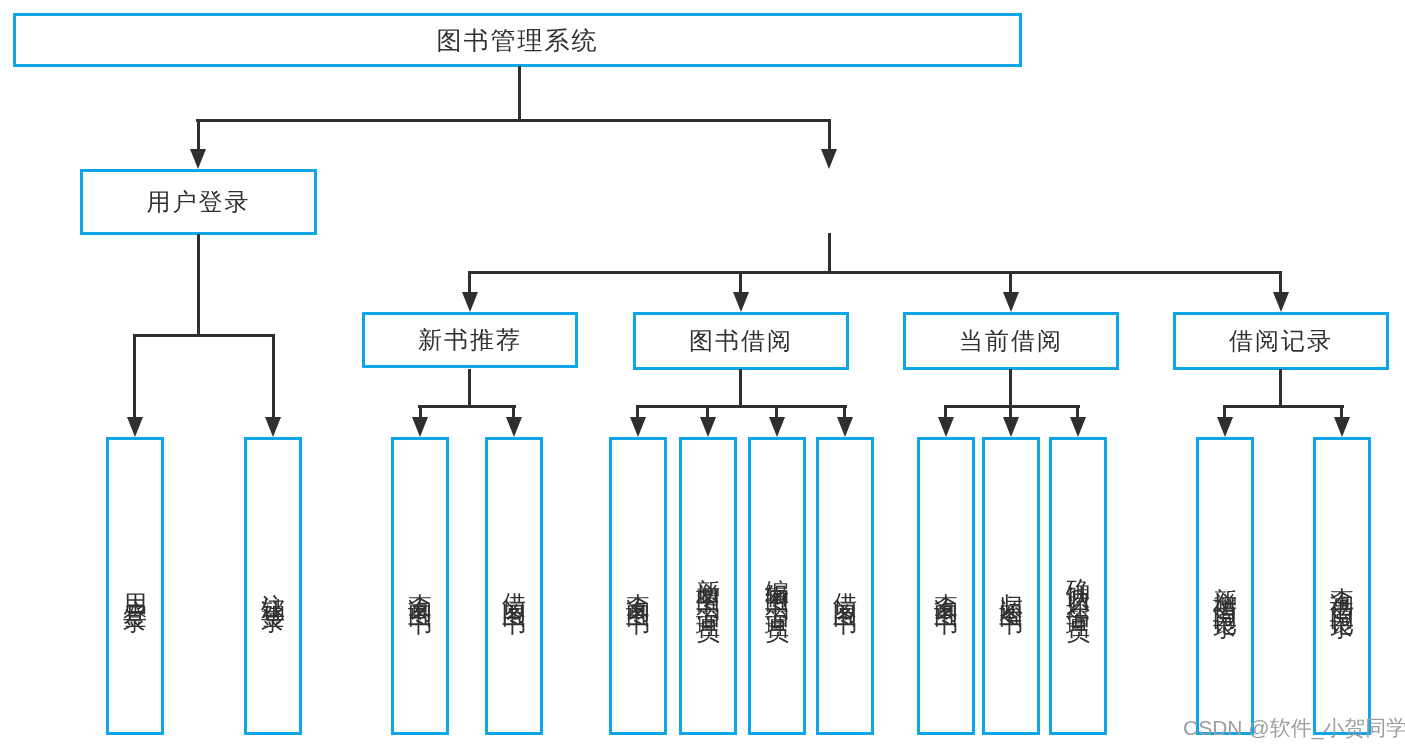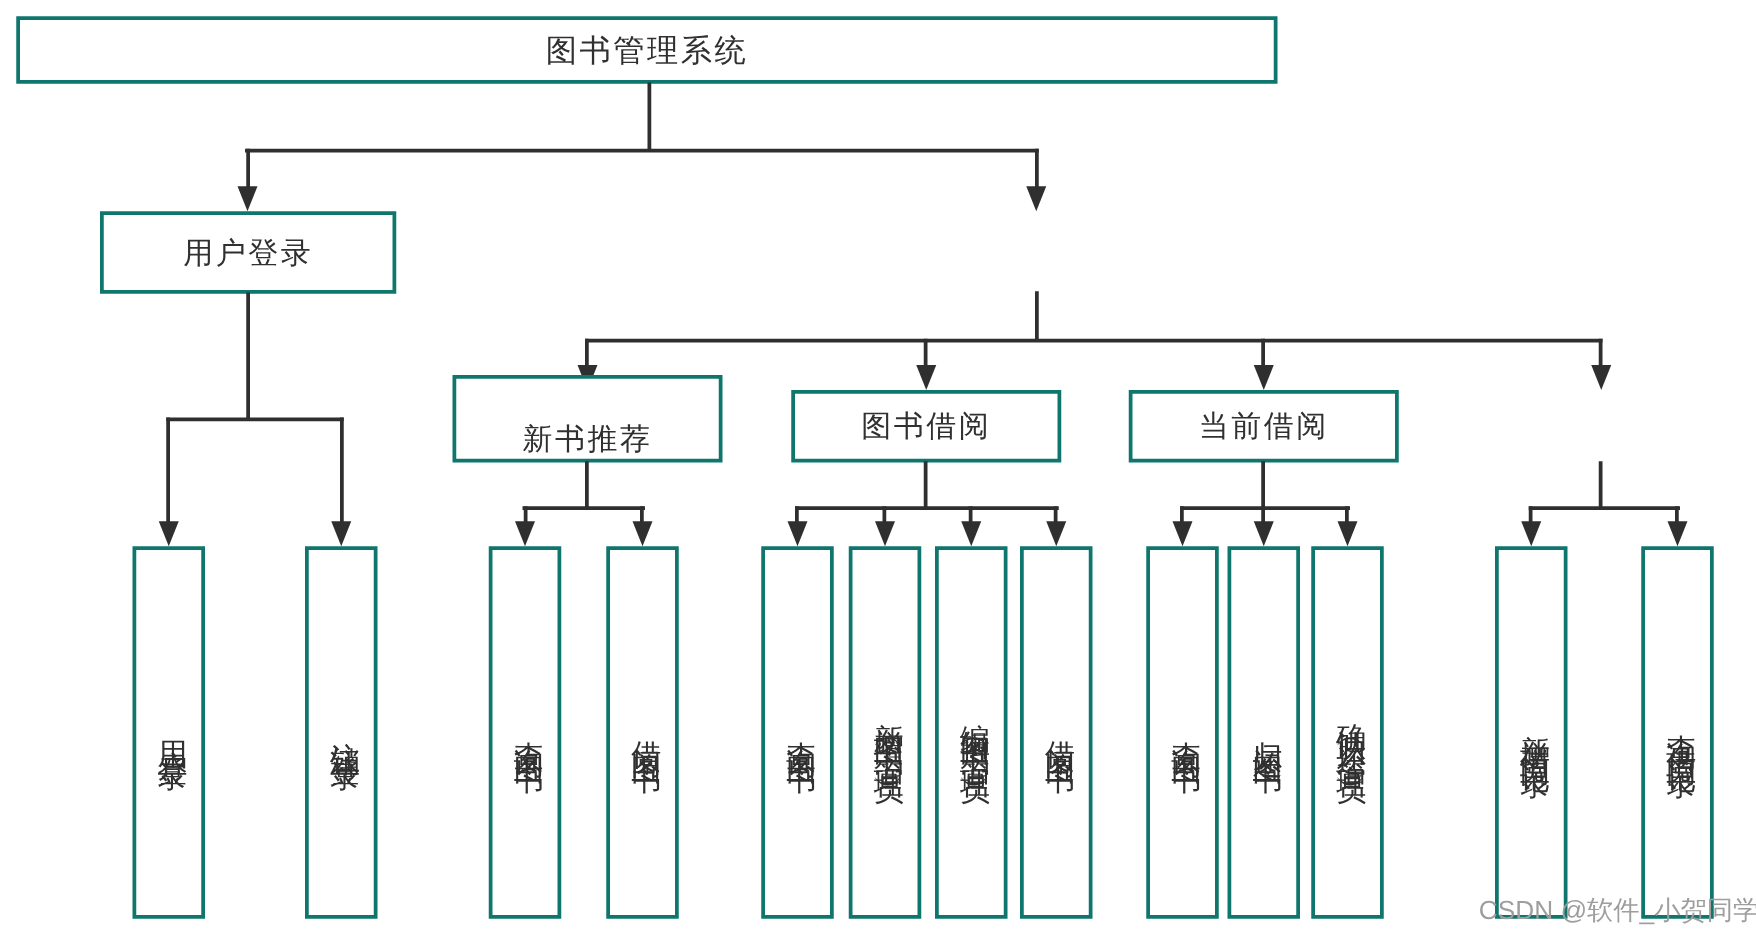--- a/index.html
+++ b/index.html
@@ -7,26 +7,25 @@
     position: relative;
     width: 1405px;
     height: 747px;
     background: #ffffff;
     overflow: hidden;
     font-family: "Liberation Sans", "DejaVu Sans", sans-serif;
   }
   .node {
     position: absolute;
     box-sizing: border-box;
-    border: 3px solid #0f766e;
+    border: 3px solid #0ea5e9;
     background: #ffffff;
     display: flex;
     align-items: center;
     justify-content: center;
-    font-family: Liberation Mono, monospace;
   }
   .hnode span {
     color: #303030;
     font-size: 24px;
     letter-spacing: 2px;
     white-space: nowrap;
   }
   .root span { font-size: 25px; }
   .vnode span {
     writing-mode: vertical-rl;
@@ -92,28 +91,31 @@
     <div class="vline" style="left:468px; top:271px; height:23px;"></div>
     <div class="arrow" style="left:462px; top:292px;"></div>
     <div class="vline" style="left:739px; top:271px; height:23px;"></div>
     <div class="arrow" style="left:733px; top:292px;"></div>
     <div class="vline" style="left:1009px; top:271px; height:23px;"></div>
     <div class="arrow" style="left:1003px; top:292px;"></div>
     <div class="vline" style="left:1279px; top:271px; height:23px;"></div>
     <div class="arrow" style="left:1273px; top:292px;"></div>
   </div>
 
-  <div class="node hnode" style="left:362px; top:300px; width:216px; height:70px;align-items:flex-end;">
+  <div class="node hnode" style="left:362px; top:312px; width:216px; height:56px;">
     <span>新书推荐</span>
   </div>
   <div class="node hnode" style="left:903px; top:312px; width:216px; height:58px;">
     <span>当前借阅</span>
   </div>
   <div class="node hnode" style="left:633px; top:312px; width:216px; height:58px;">
     <span>图书借阅</span>
+  </div>
+  <div class="node hnode" style="left:1173px; top:312px; width:216px; height:58px;">
+    <span>借阅记录</span>
   </div>
 
   <div>
     <div class="vline" style="left:468px; top:369px; height:37px;"></div>
     <div class="hline" style="left:418px; top:405px; width:98px;"></div>
     <div class="vline" style="left:419px; top:405px; height:14px;"></div>
     <div class="arrow" style="left:412px; top:417px;"></div>
     <div class="vline" style="left:512px; top:405px; height:14px;"></div>
     <div class="arrow" style="left:506px; top:417px;"></div>
   </div>

